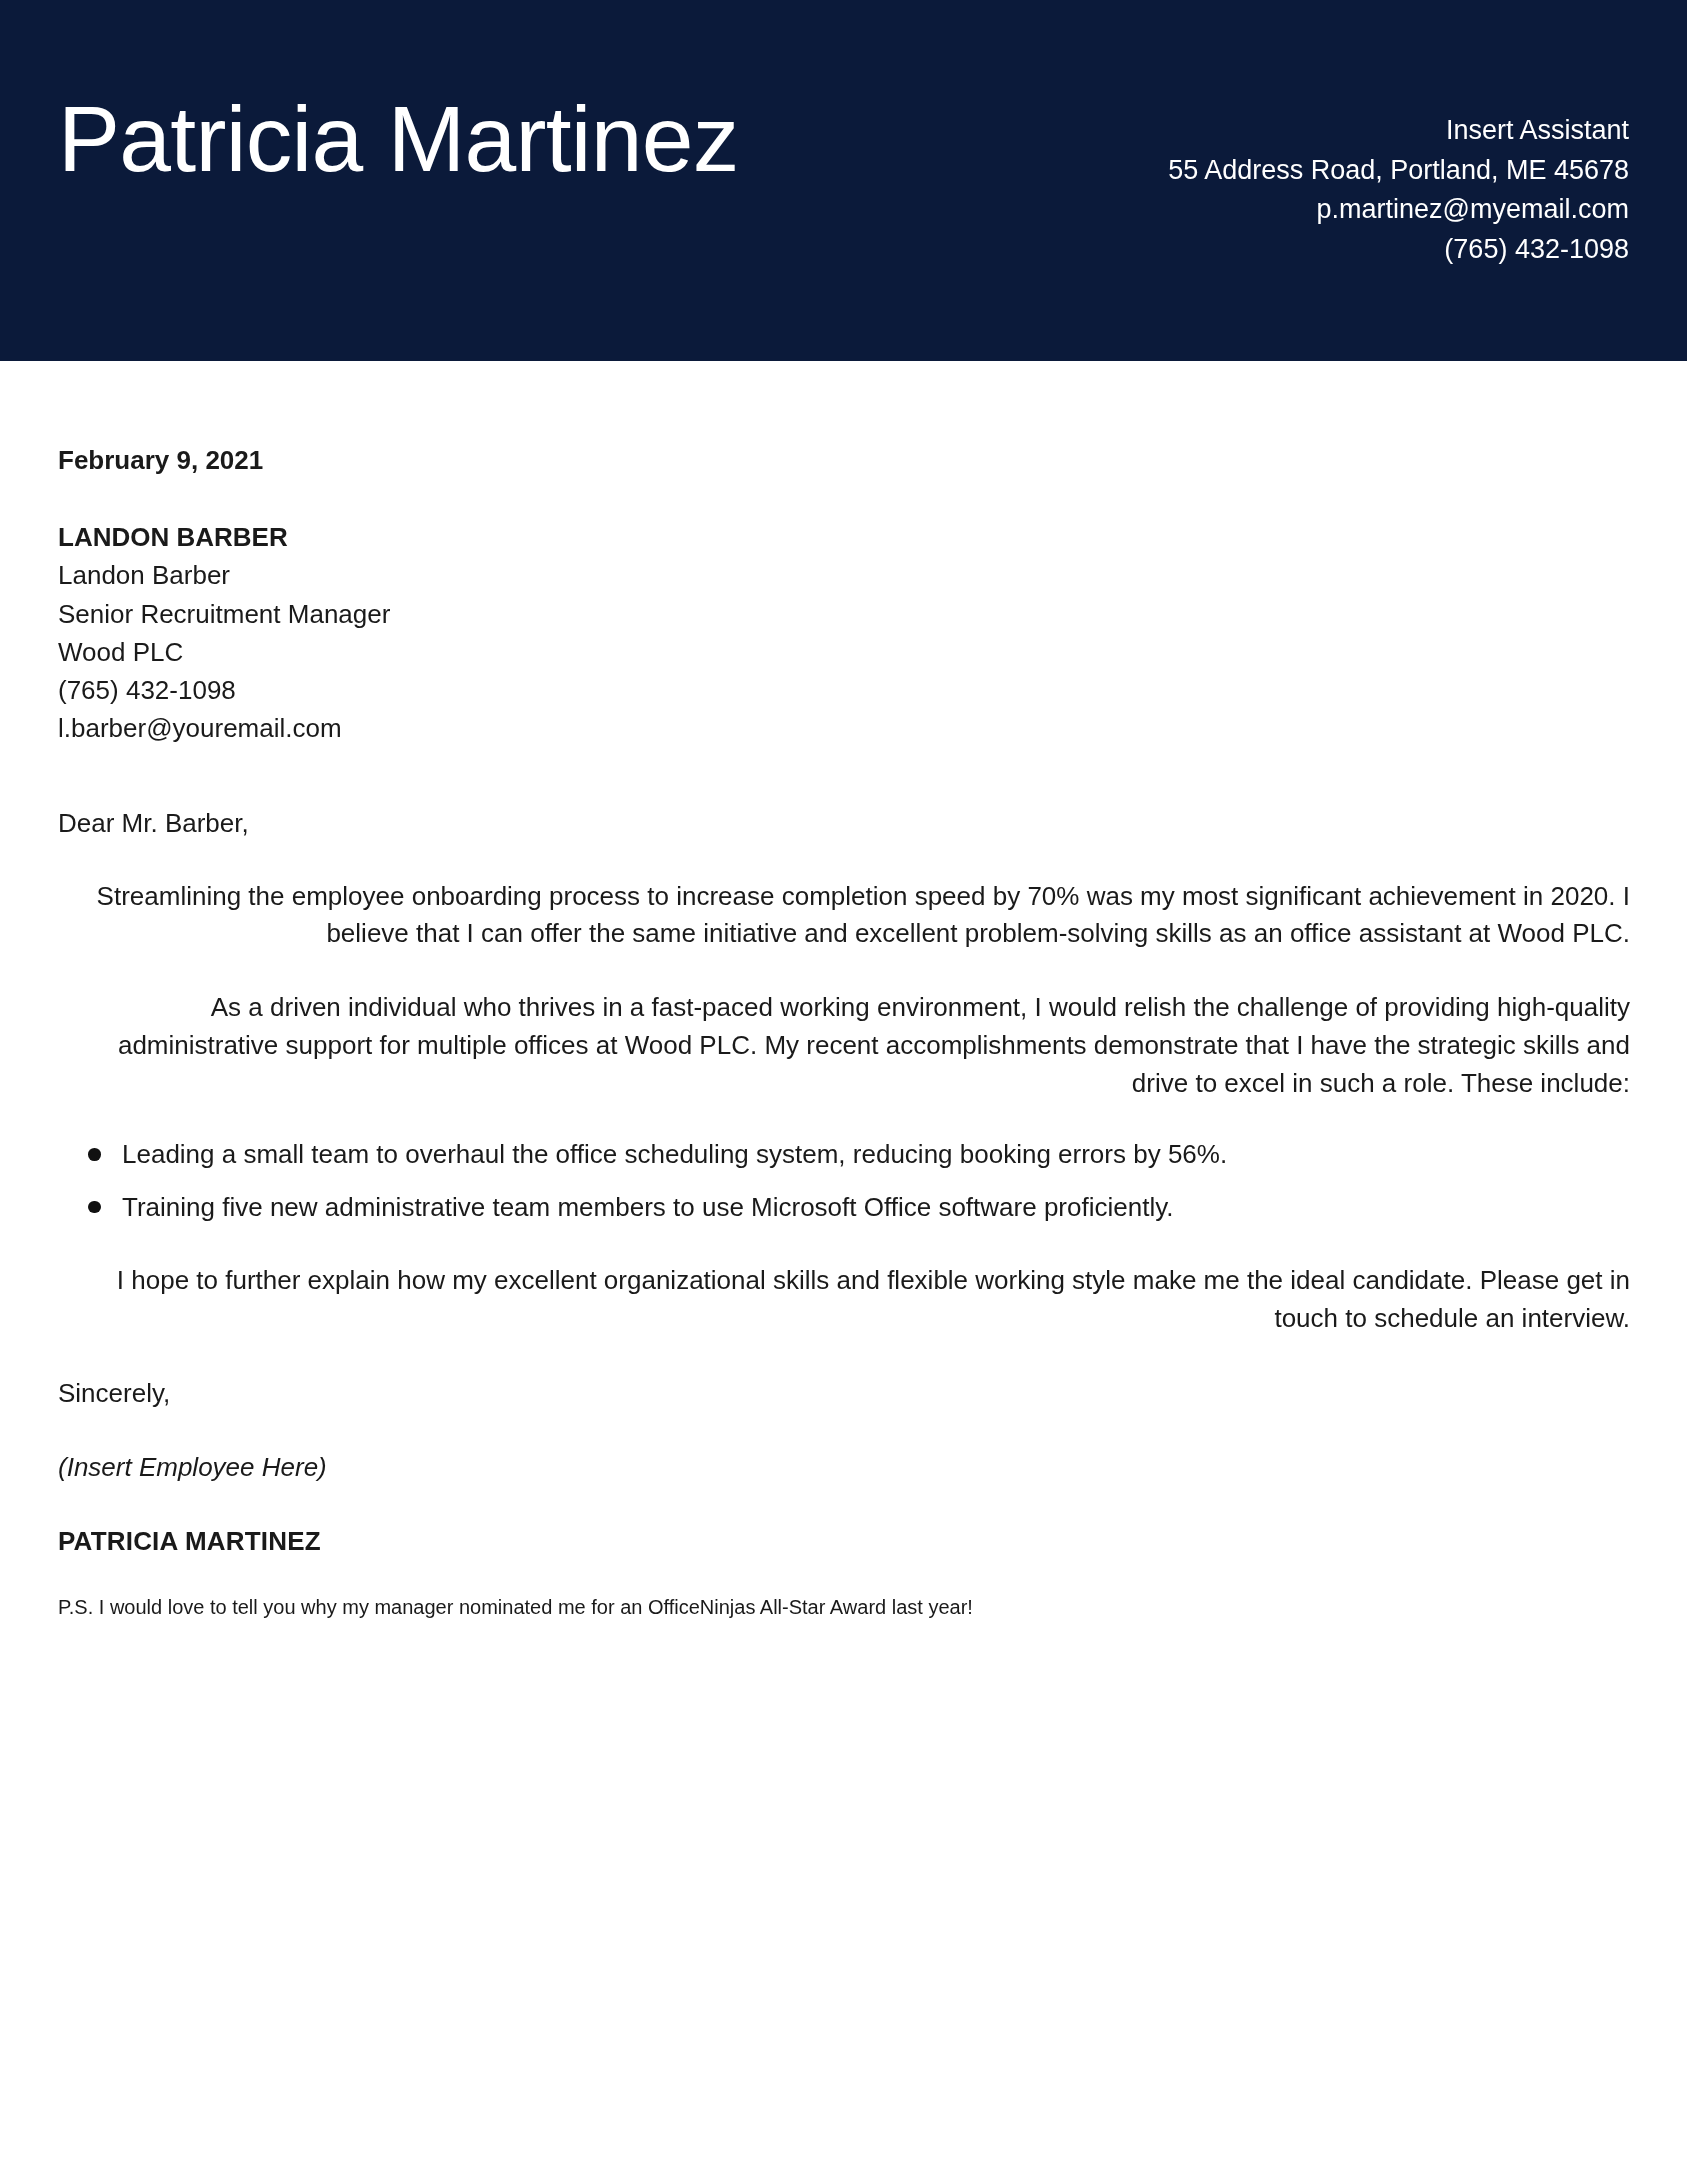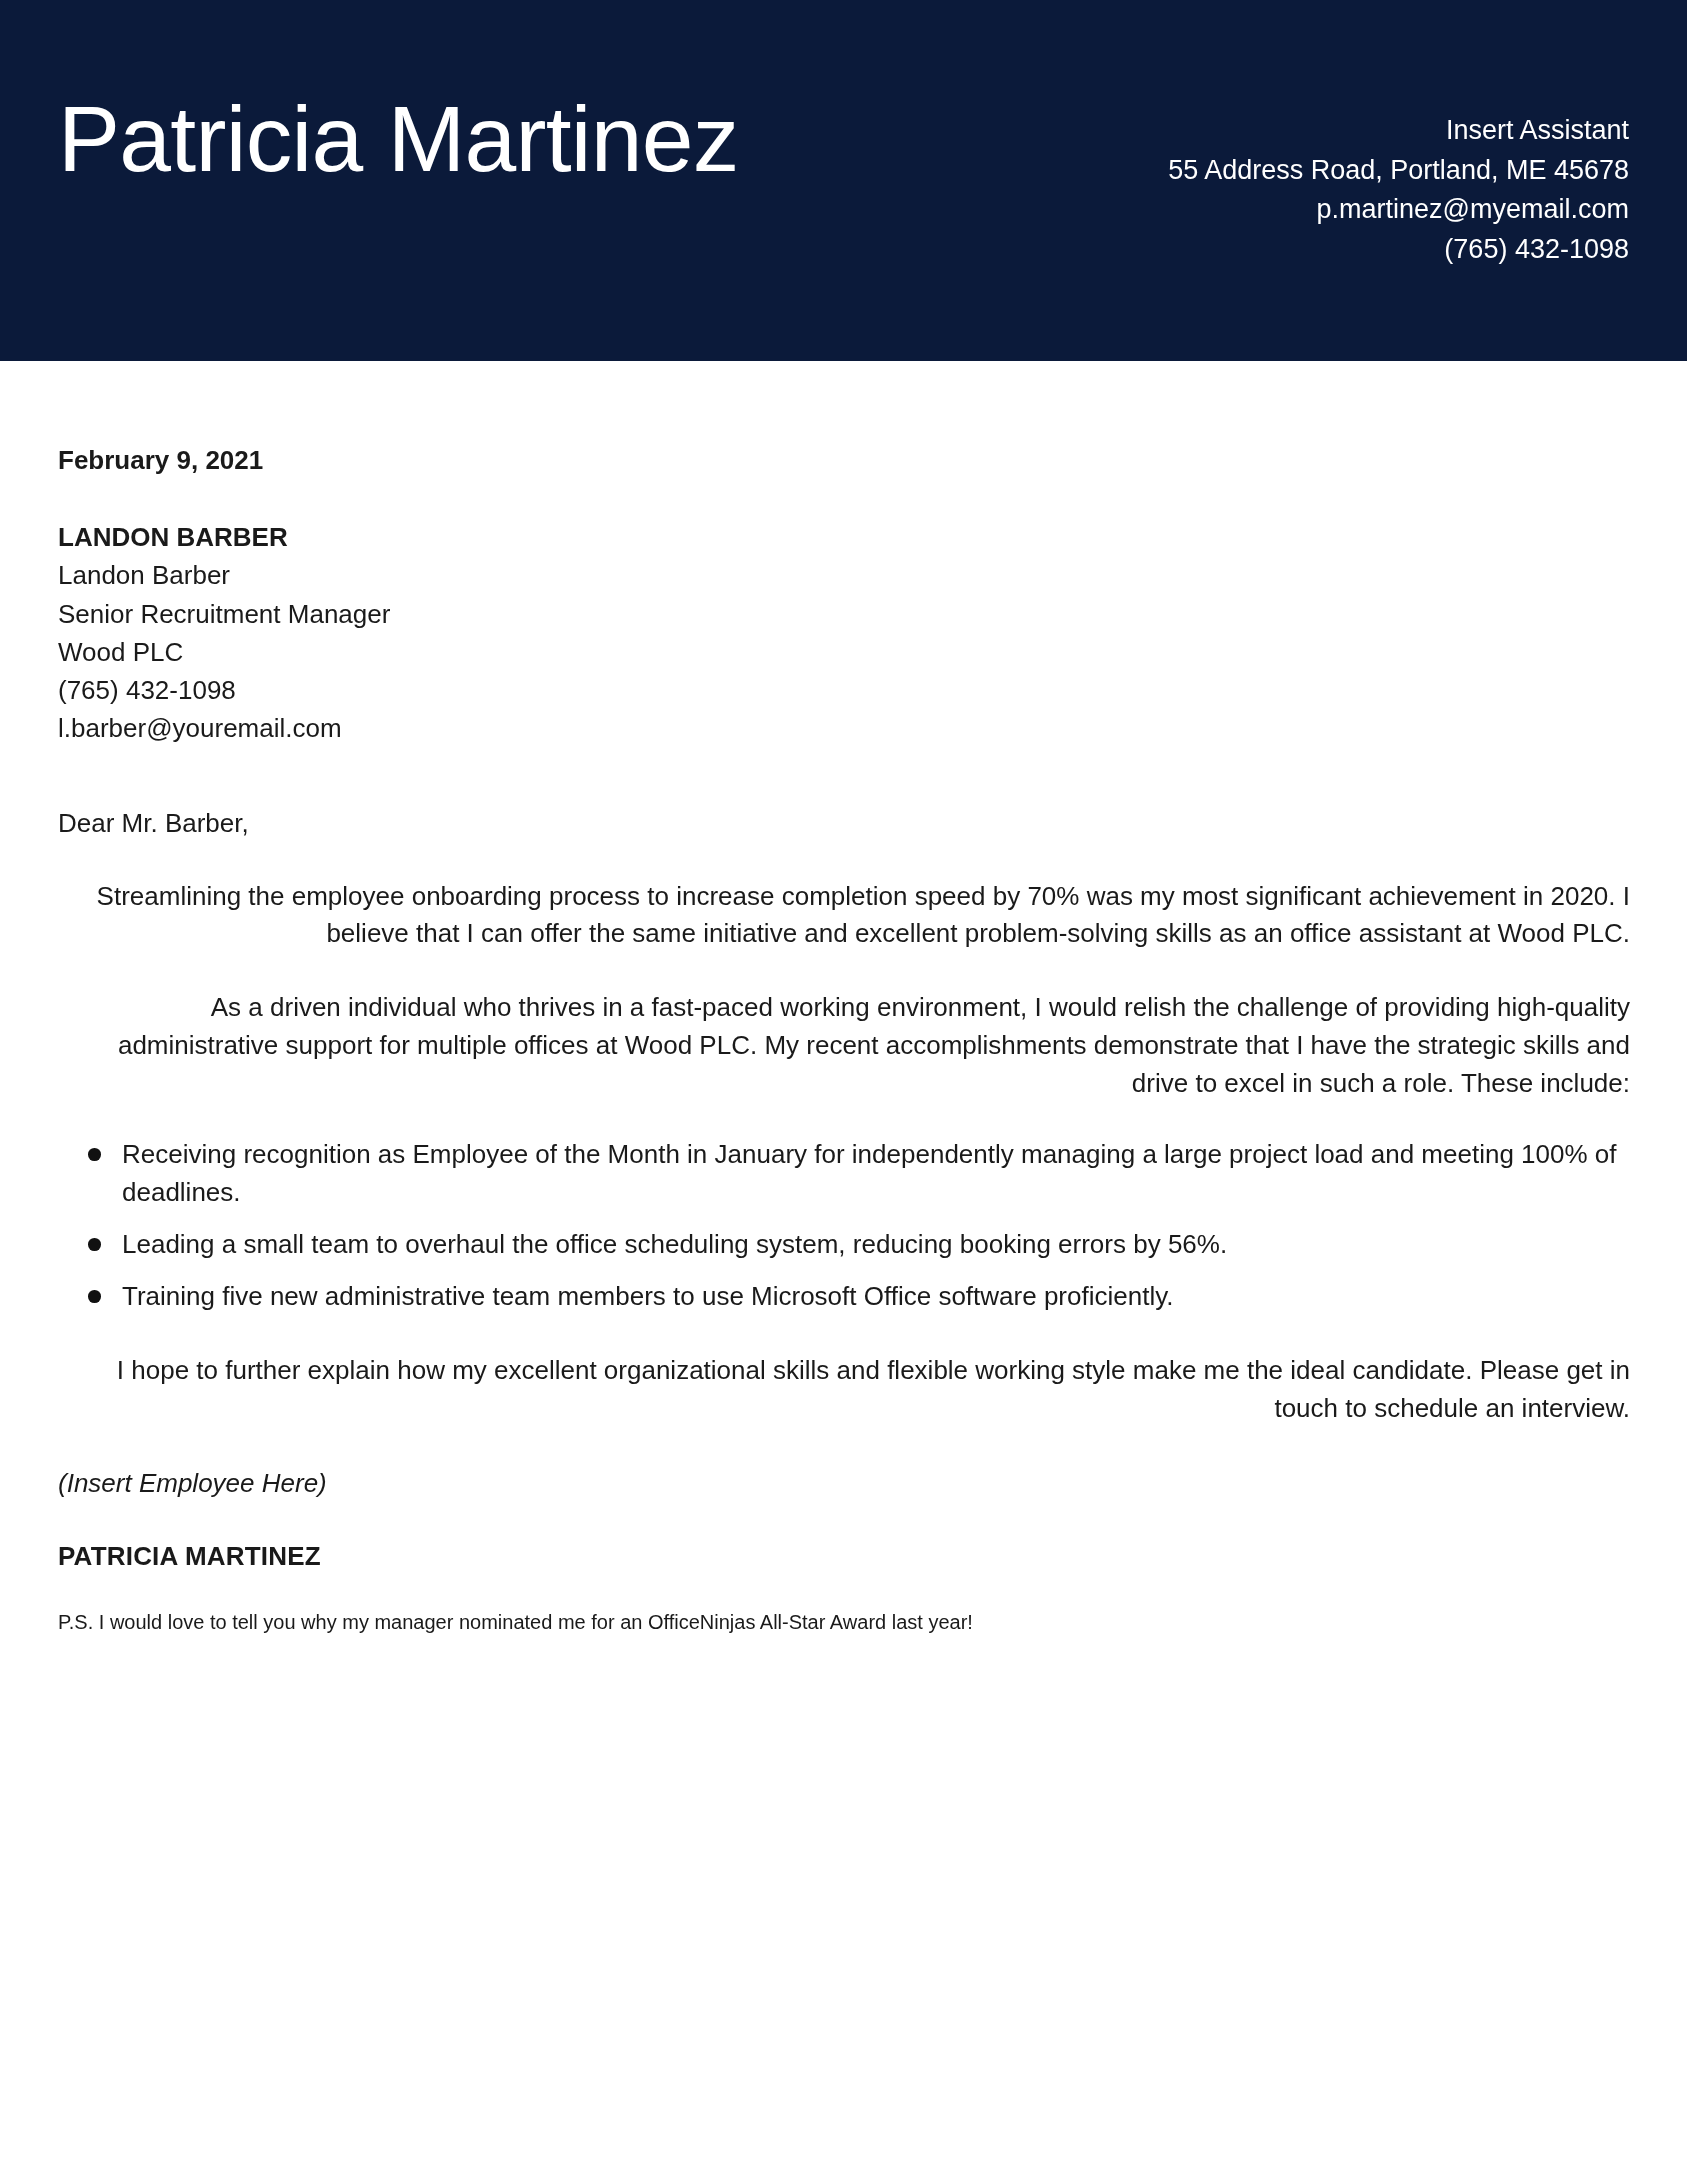--- a/index.html
+++ b/index.html
@@ -180,34 +180,31 @@
 
     <div class="salutation">Dear Mr. Barber,</div>
 
     <p class="para">Streamlining the employee onboarding process to increase completion speed by 70% was my most significant achievement in 2020. I believe that I can offer the same initiative and excellent problem-solving skills as an office assistant at Wood PLC.</p>
 
     <p class="para">As a driven individual who thrives in a fast-paced working environment, I would relish the challenge of providing high-quality administrative support for multiple offices at Wood PLC. My recent accomplishments demonstrate that I have the strategic skills and drive to excel in such a role. These include:</p>
 
     <ul class="bullets">
       <li>
         <span class="dot"></span>
-        <span>Receiving recognition as Employee of the Month in January for independently managing a large project load and meeting 100% of deadlines.</span>
-      </li>
-      <li>
-        <span class="dot"></span>
         <span>Leading a small team to overhaul the office scheduling system, reducing booking errors by 56%.</span>
       </li>
       <li>
         <span class="dot"></span>
         <span>Training five new administrative team members to use Microsoft Office software proficiently.</span>
       </li>
     </ul>
 
     <p class="para">I hope to further explain how my excellent organizational skills and flexible working style make me the ideal candidate. Please get in touch to schedule an interview.</p>
 
+    <div class="closing">Sincerely,</div>
 
     <div class="sign-placeholder">(Insert Employee Here)</div>
 
     <div class="sign-name">PATRICIA MARTINEZ</div>
 
     <div class="postscript">P.S. I would love to tell you why my manager nominated me for an OfficeNinjas All-Star Award last year!</div>
 
   </div>
 </div>
 

